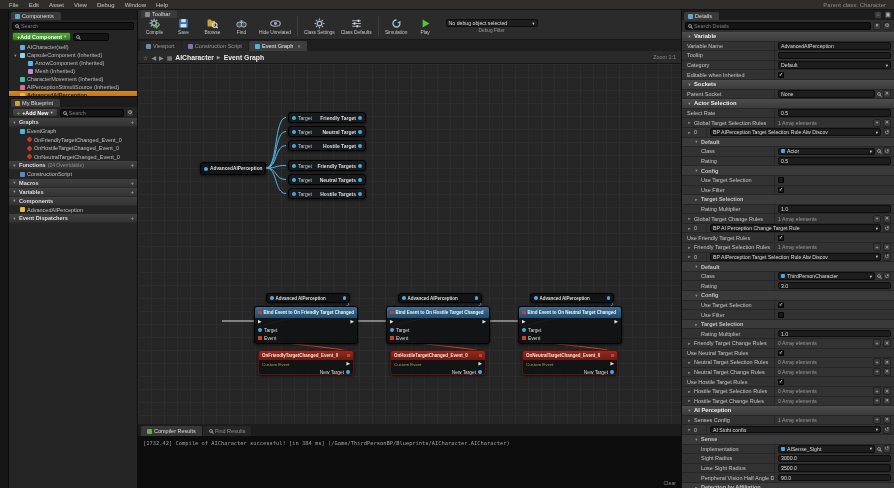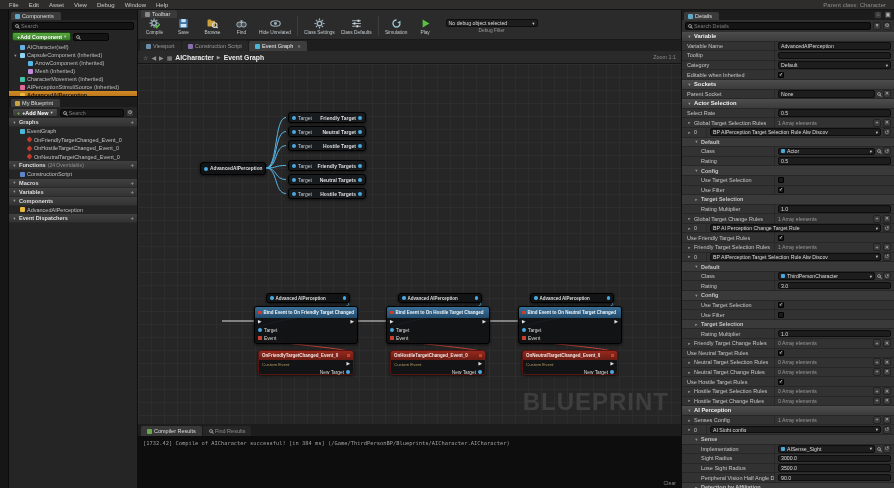--- a/index.html
+++ b/index.html
@@ -455,21 +455,20 @@
         <path d="M210,239 C222,246 112,258 123,265" stroke="#58b7e8" fill="none" stroke-width="1"></path>
         <path d="M213,290 C226,284 114,279 123,273" stroke="#cc4438" fill="none" stroke-width="1"></path>
         <path d="M342,239 C354,246 244,258 255,265" stroke="#58b7e8" fill="none" stroke-width="1"></path>
         <path d="M345,290 C358,284 246,279 255,273" stroke="#cc4438" fill="none" stroke-width="1"></path>
         <path d="M474,239 C486,246 376,258 387,265" stroke="#58b7e8" fill="none" stroke-width="1"></path>
         <path d="M477,290 C490,284 378,279 387,273" stroke="#cc4438" fill="none" stroke-width="1"></path>
         <path d="M84,257 C100,257 108,257 122,257" stroke="#dcdcdc" fill="none" stroke-width="1.2"></path>
         <path d="M214,257 C230,257 238,257 254,257" stroke="#dcdcdc" fill="none" stroke-width="1.2"></path>
         <path d="M346,257 C362,257 370,257 386,257" stroke="#dcdcdc" fill="none" stroke-width="1.2"></path>
       </svg>
-    <div id="watermark">BLUEPRINT</div>
   <div class="node pill" style="left: 62px; top: 98px; width: 66px; height: 13px;">
         <span class="pin"></span>
         <span style="font-size: 4.8px; font-weight: bold;">AdvancedAIPerception</span>
         <span class="spacer"></span>
       </div>
       <div class="node getter" style="left: 150px; top: 48px; width: 78px; height: 11px;">
         <span class="pin"></span>
         <span style="color: rgb(191, 203, 212);">Target</span>
         <span class="spacer"></span>
         <span style="font-weight: bold;">Friendly Target</span>

